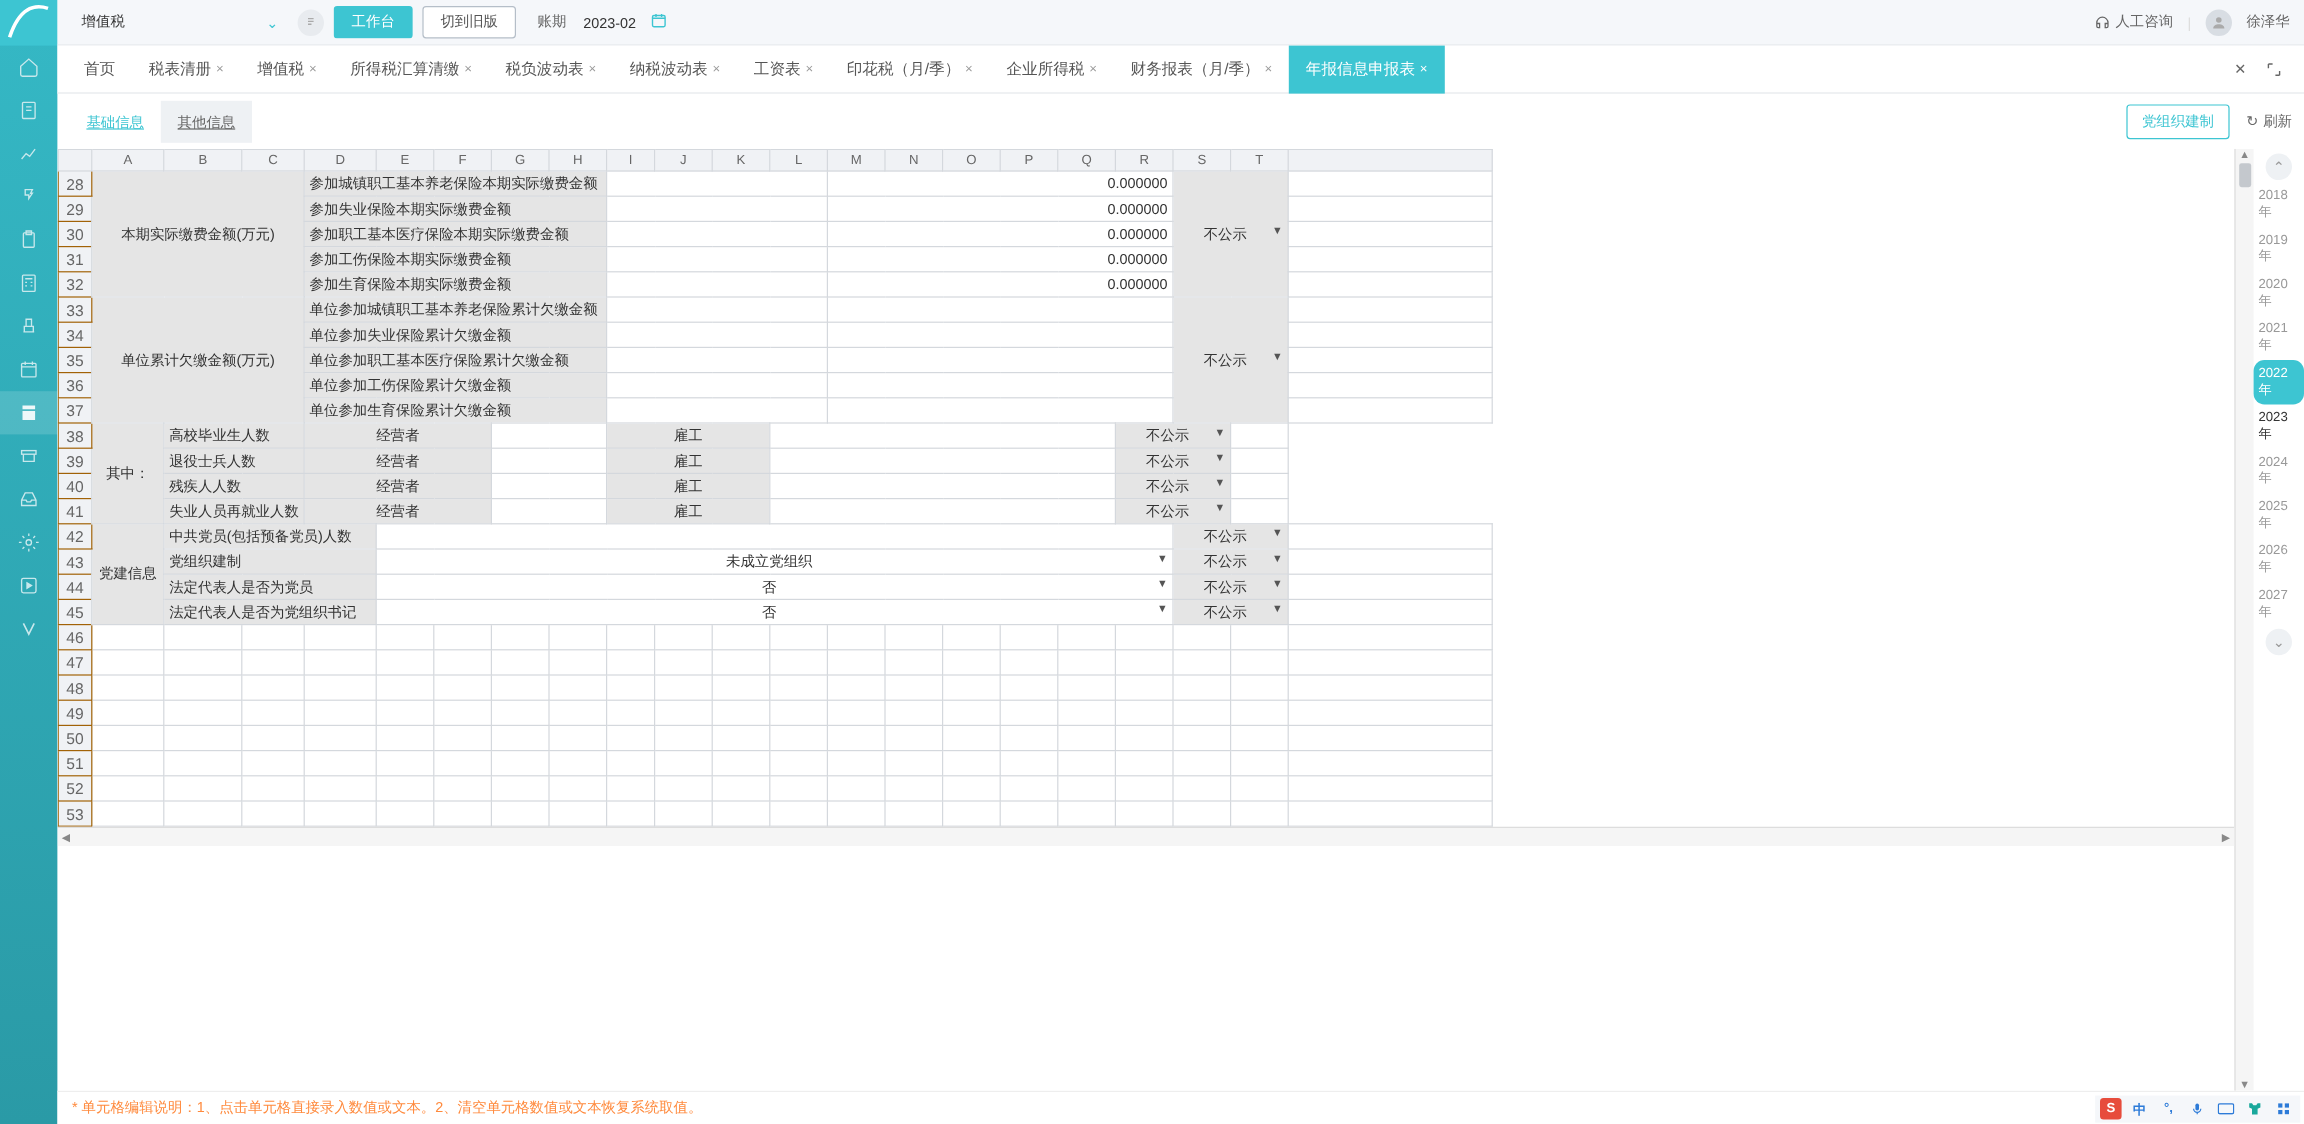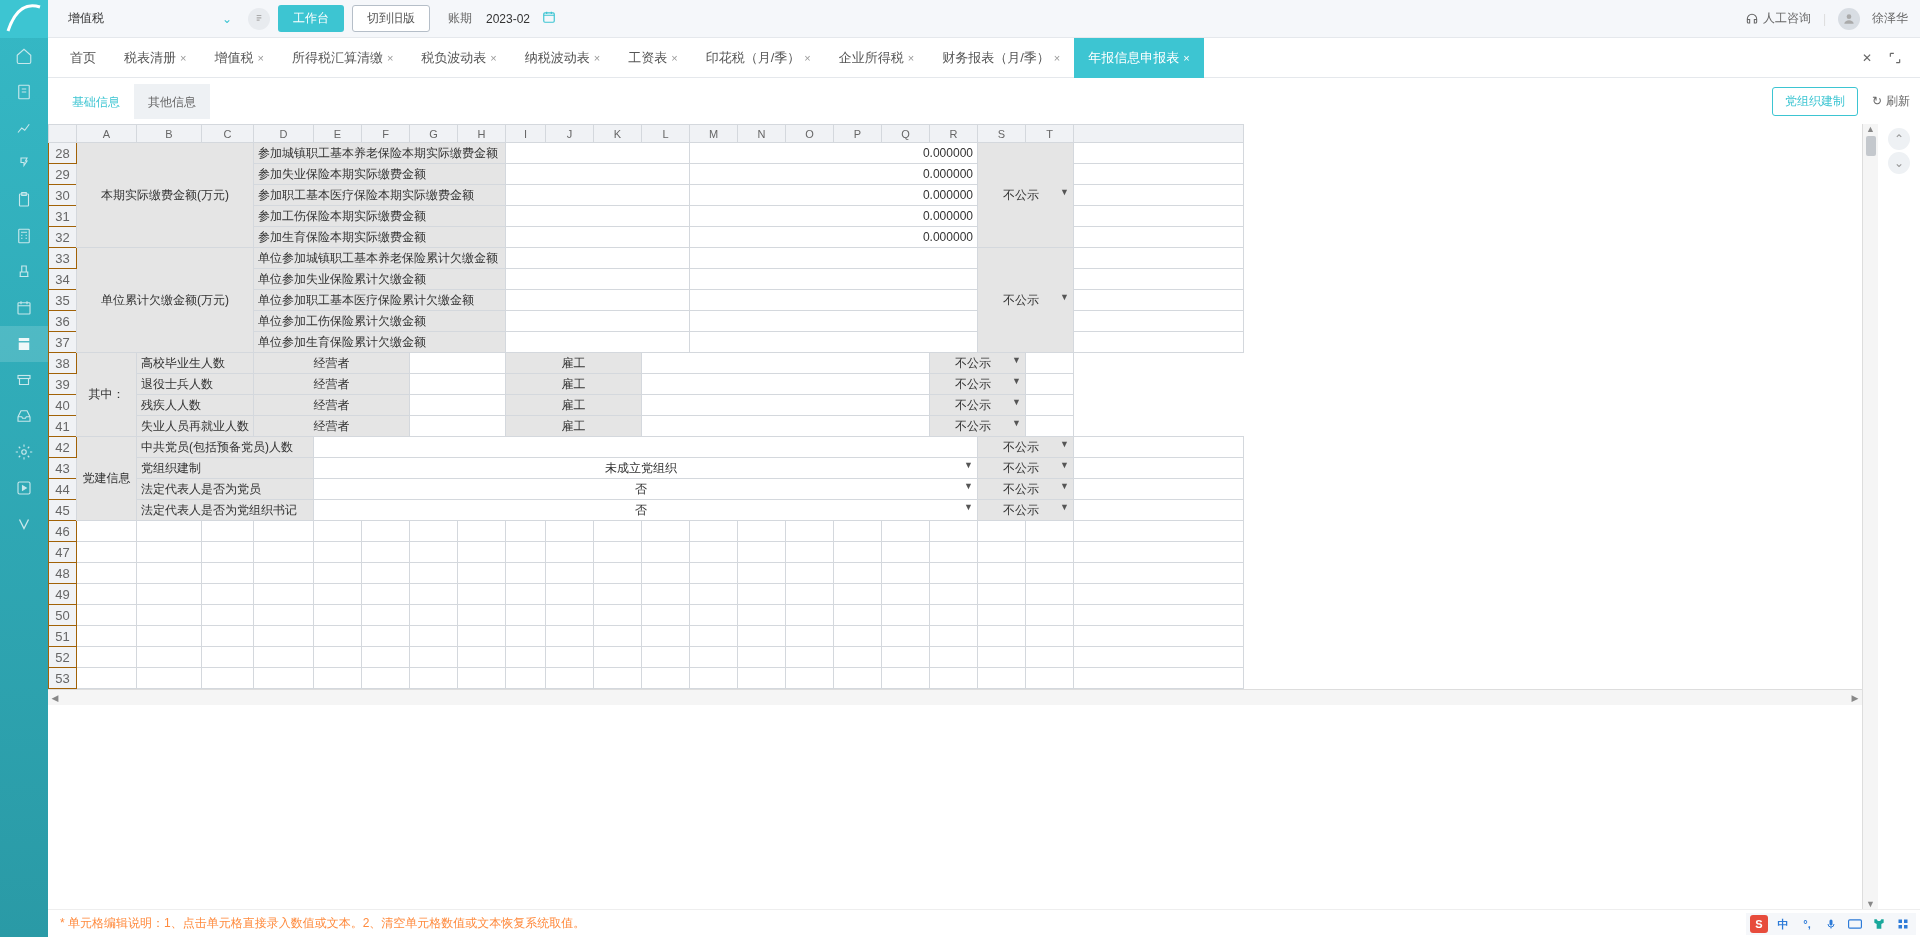--- a/index.html
+++ b/index.html
@@ -36,21 +36,21 @@
 .tab { padding: 0 14px; height: 40px; display: flex; align-items: center; gap: 4px; cursor: pointer; color: #555; font-size: 13px; }
 .tab .x { color: #999; font-size: 11px; }
 .tab.active { background: #3dc5d2; color: #fff; }
 .tab.active .x { color: #fff; }
 .tabs-right { margin-left: auto; display: flex; align-items: center; gap: 6px; padding-right: 6px; }
 .sq-btn { width: 22px; height: 22px; display: flex; align-items: center; justify-content: center; color: #666; cursor: pointer; }
 
 
 .sub-row { height: 46px; display: flex; align-items: center; padding: 0 10px; }
 .sub-tabs { display: flex; }
-.sub-tab { padding: 8px 14px; cursor: pointer; color: #666; border-top: 2px solid transparent; }
+.sub-tab { padding: 8px 14px; cursor: pointer; color: #666; border-top: 2px solid transparent; text-decoration: underline; }
 .sub-tab.active { color: #3dc5d2; background: #fff; }
 .sub-tab.inactive { background: #eef1f4; }
 .sub-right { margin-left: auto; display: flex; align-items: center; gap: 14px; }
 .btn-reset { border: 1px solid #3dc5d2; color: #3dc5d2; background: #fff; padding: 5px 12px; border-radius: 3px; cursor: pointer; }
 .refresh { display: flex; align-items: center; gap: 4px; color: #666; cursor: pointer; }
 
 
 .sheet-wrap { flex: 1; display: flex; position: relative; overflow: hidden; }
 .sheet { flex: 1; overflow: hidden; position: relative; }
 .grid { border-collapse: collapse; table-layout: fixed; }
@@ -668,20 +668,32 @@
         </div>
       </div>
       <div class="vscroll">
         <div style="font-size:9px;text-align:center;color:#888;">▲</div>
         <div class="thumb" style="height:20px;"></div>
         <div style="flex:1"></div>
         <div style="font-size:9px;text-align:center;color:#888;">▼</div>
       </div>
       <div class="year-rail">
         <div class="rail-btn">⌃</div>
+        <div id="years">
+            <div class="year">2018年</div>
+            <div class="year">2019年</div>
+            <div class="year">2020年</div>
+            <div class="year">2021年</div>
+            <div class="year active">2022年</div>
+            <div class="year strong">2023年</div>
+            <div class="year">2024年</div>
+            <div class="year">2025年</div>
+            <div class="year">2026年</div>
+            <div class="year">2027年</div>
+          </div>
         <div class="rail-btn">⌄</div>
       </div>
     </div>
 
     <div class="footer">
       <span class="note">* 单元格编辑说明：1、点击单元格直接录入数值或文本。2、清空单元格数值或文本恢复系统取值。</span>
       <span class="rlabel">单元格编辑过：</span>
     </div>
   </div>
 </div>

